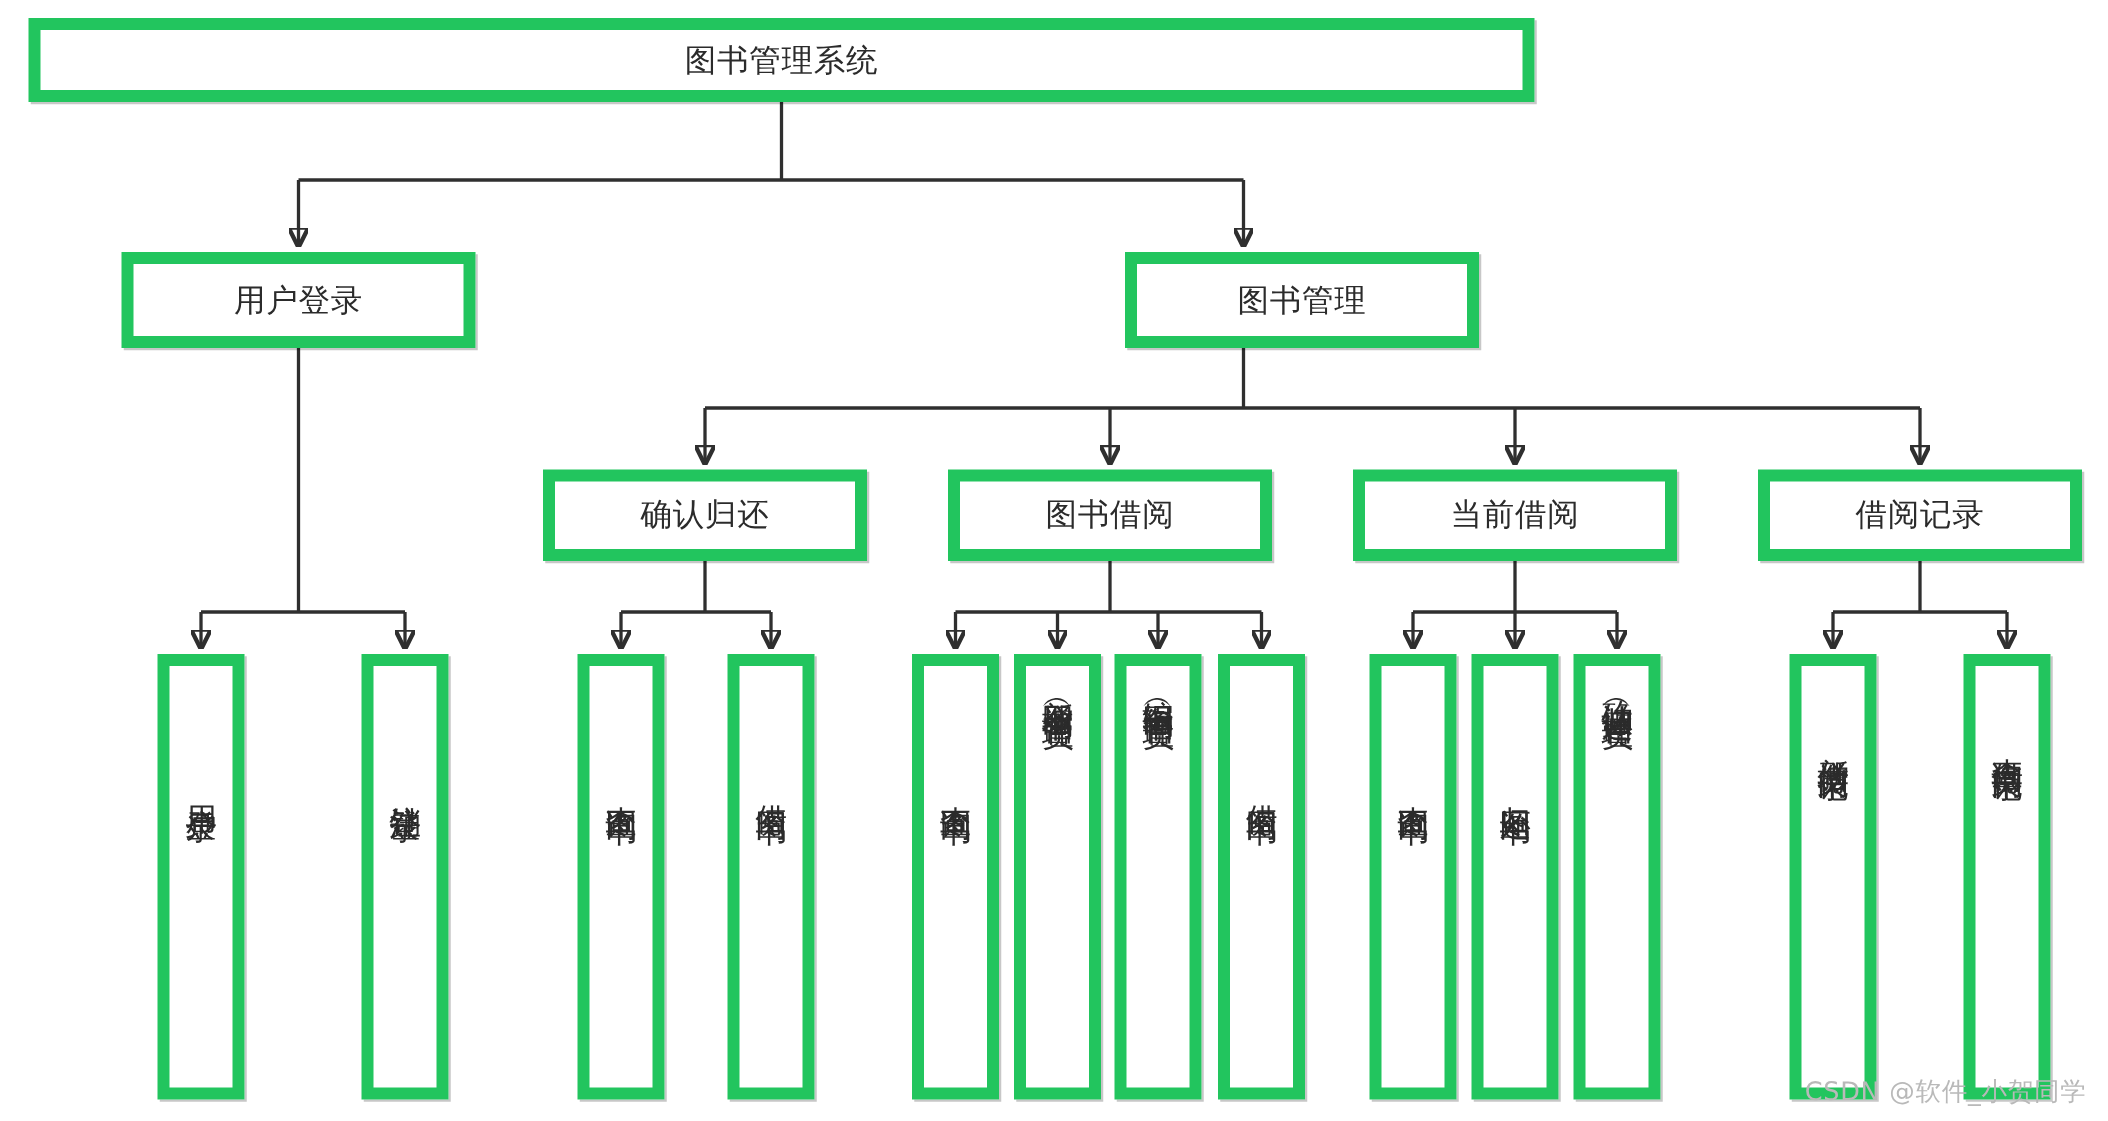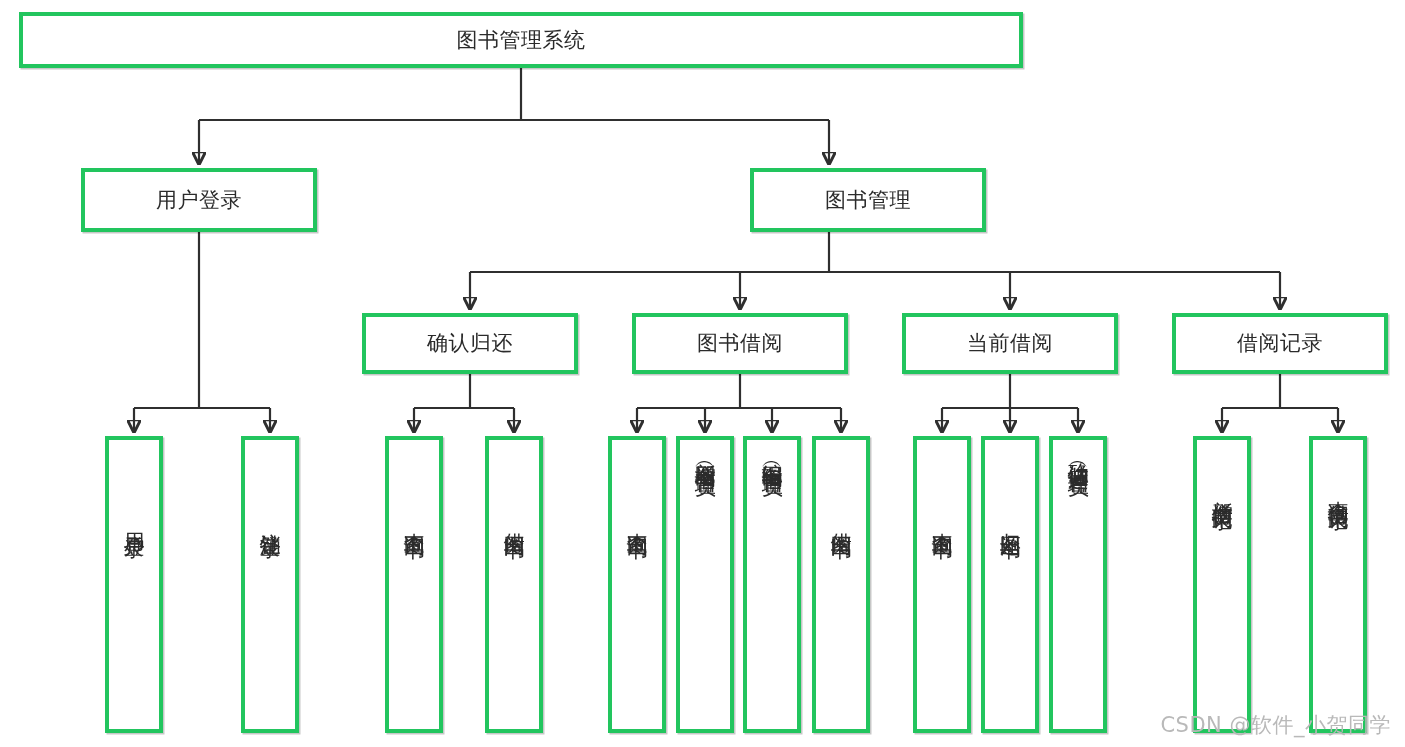--- a/index.html
+++ b/index.html
@@ -15,21 +15,21 @@
     position: relative;
     width: 1405px;
     height: 747px;
     background: #ffffff;
     overflow: hidden;
   }
   
   .node {
     position: absolute;
     box-sizing: border-box;
-    border: 4px solid #22c55e;
+    border: 8px solid #22c55e;
     background: #ffffff;
     box-shadow: 1.5px 1.5px 0 rgba(0,0,0,0.22);
     display: flex;
     align-items: center;
     justify-content: center;
     color: #2b2b2b;
   }
   .node-label {
     display: block;
     text-align: center;
@@ -71,21 +71,21 @@
   .edge-svg path, .edge-svg line {
     stroke: #2f2f2f;
     stroke-width: 2.2;
     fill: none;
   }
   
   .watermark {
     position: absolute;
     right: 14px;
     bottom: 8px;
-    font-size: 21px;
+    font-size: 17px;
     color: #b9b9b9;
     letter-spacing: 0.5px;
     white-space: nowrap;
     user-select: none;
   }
 </style>
 </head>
 <body>
 
 <div id="canvas">

